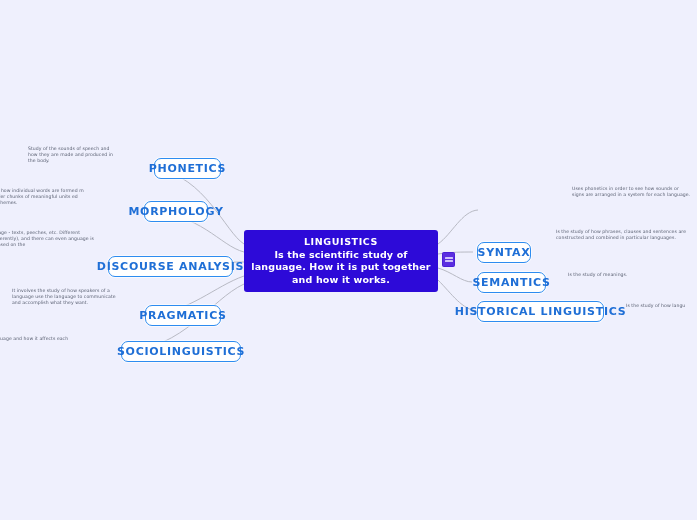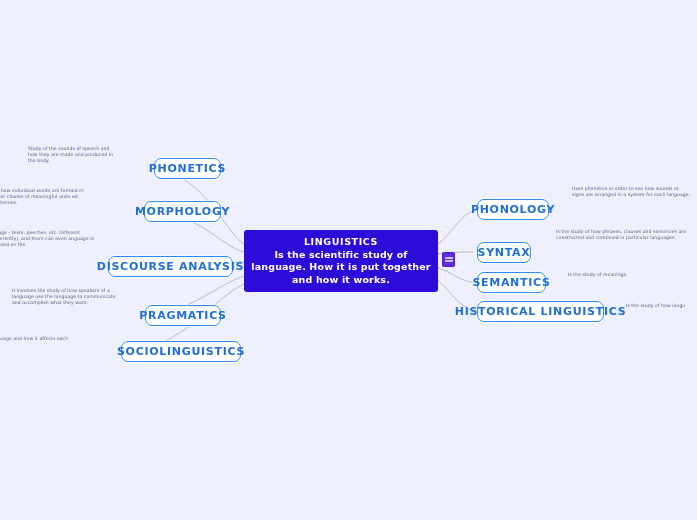--- a/index.html
+++ b/index.html
@@ -124,36 +124,33 @@
   </div>
 
   <div class="notes-icon">
     <i></i>
     <i></i>
   </div>
 
   <div class="node" style="left:154px; top:158px; width:67px;">
     <span>PHONETICS</span>
   </div>
-  <div class="node" style="left:144px; top:201px; width:77px;">
+  <div class="node" style="left:144px; top:201px; width:64px;">
     <span>MORPHOLOGY</span>
   </div>
   <div class="node" style="left:108px; top:256px; width:125px;">
     <span>DISCOURSE ANALYSIS</span>
   </div>
   <div class="node" style="left:145px; top:305px; width:76px;">
     <span>PRAGMATICS</span>
   </div>
   <div class="node" style="left:121px; top:341px; width:120px;">
     <span>SOCIOLINGUISTICS</span>
   </div>
 
-  <div class="node" style="left:477px; top:199px; width:72px;">
-    <span>PHONOLOGY</span>
-  </div>
   <div class="node" style="left:477px; top:242px; width:54px;">
     <span>SYNTAX</span>
   </div>
   <div class="node" style="left:477px; top:272px; width:69px;">
     <span>SEMANTICS</span>
   </div>
   <div class="node" style="left:477px; top:301px; width:127px;">
     <span>HISTORICAL LINGUISTICS</span>
   </div>
 

